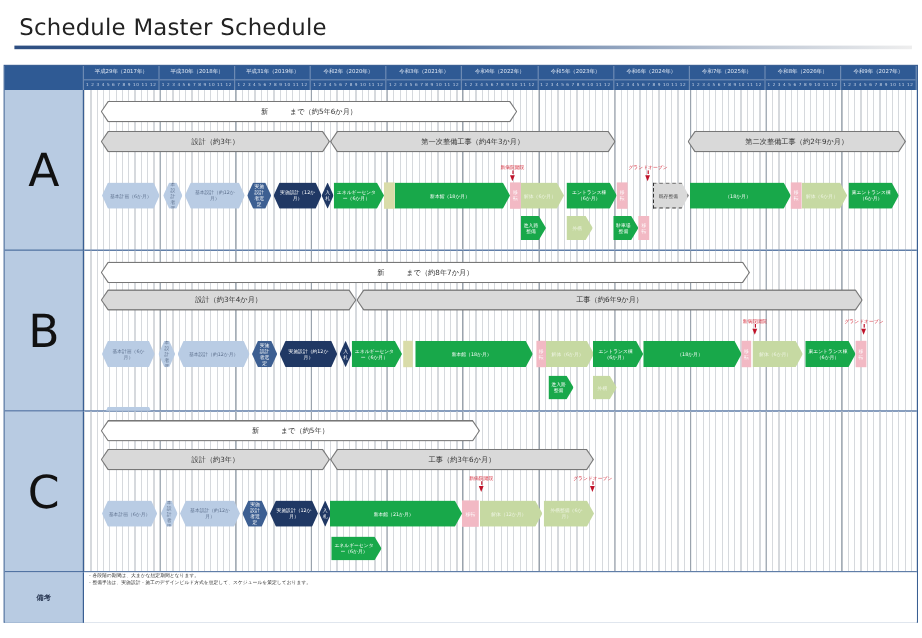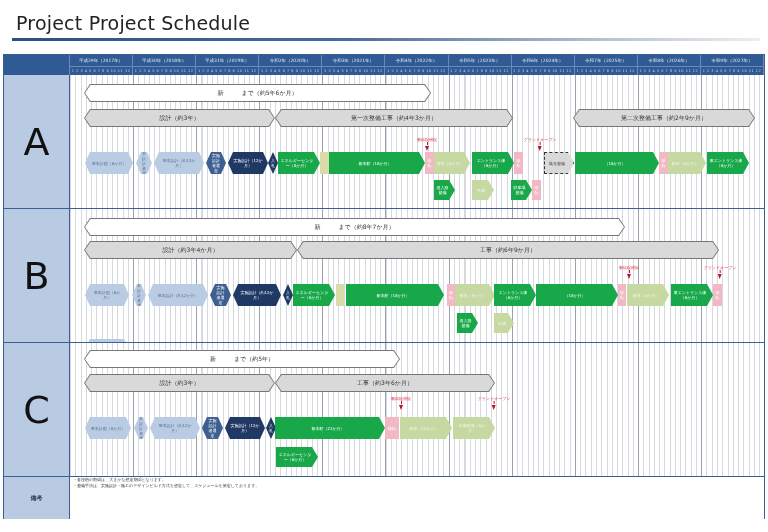--- a/index.html
+++ b/index.html
@@ -46,21 +46,21 @@
   .c-gray { background: #d9d9d9; color: #444; border: 1px dashed #333; }
   .bar.small { height: 20px; }
 
   .ms { position: absolute; font-size: 4px; color: #d62a3a; white-space: nowrap; transform: translateX(-50%); text-align: center; }
   .ms .flag { display: block; margin: 1px auto 0; width: 0; height: 0; border-left: 2.5px solid transparent; border-right: 2.5px solid transparent; border-top: 5px solid #c0132a; }
   .ms .stem { display: block; margin: 0 auto; width: 1px; height: 3px; background: #c0132a; }
 </style>
 </head>
 <body>
 
-<div class="title">Project Project Schedule</div>
+<div class="title">Schedule Master Schedule</div>
 <div class="title-rule"></div>
 
 <div class="table">
   <div class="hdr">
     <div class="hdr-left"></div>
     <div id="years">
         <div class="year" style="left: 66px; width: 63.0909px;">
           <span class="yl">平成29年（2017年）</span>
           <span class="ml">1 2 3 4 5 6 7 8 9 10 11 12</span>
         </div>

